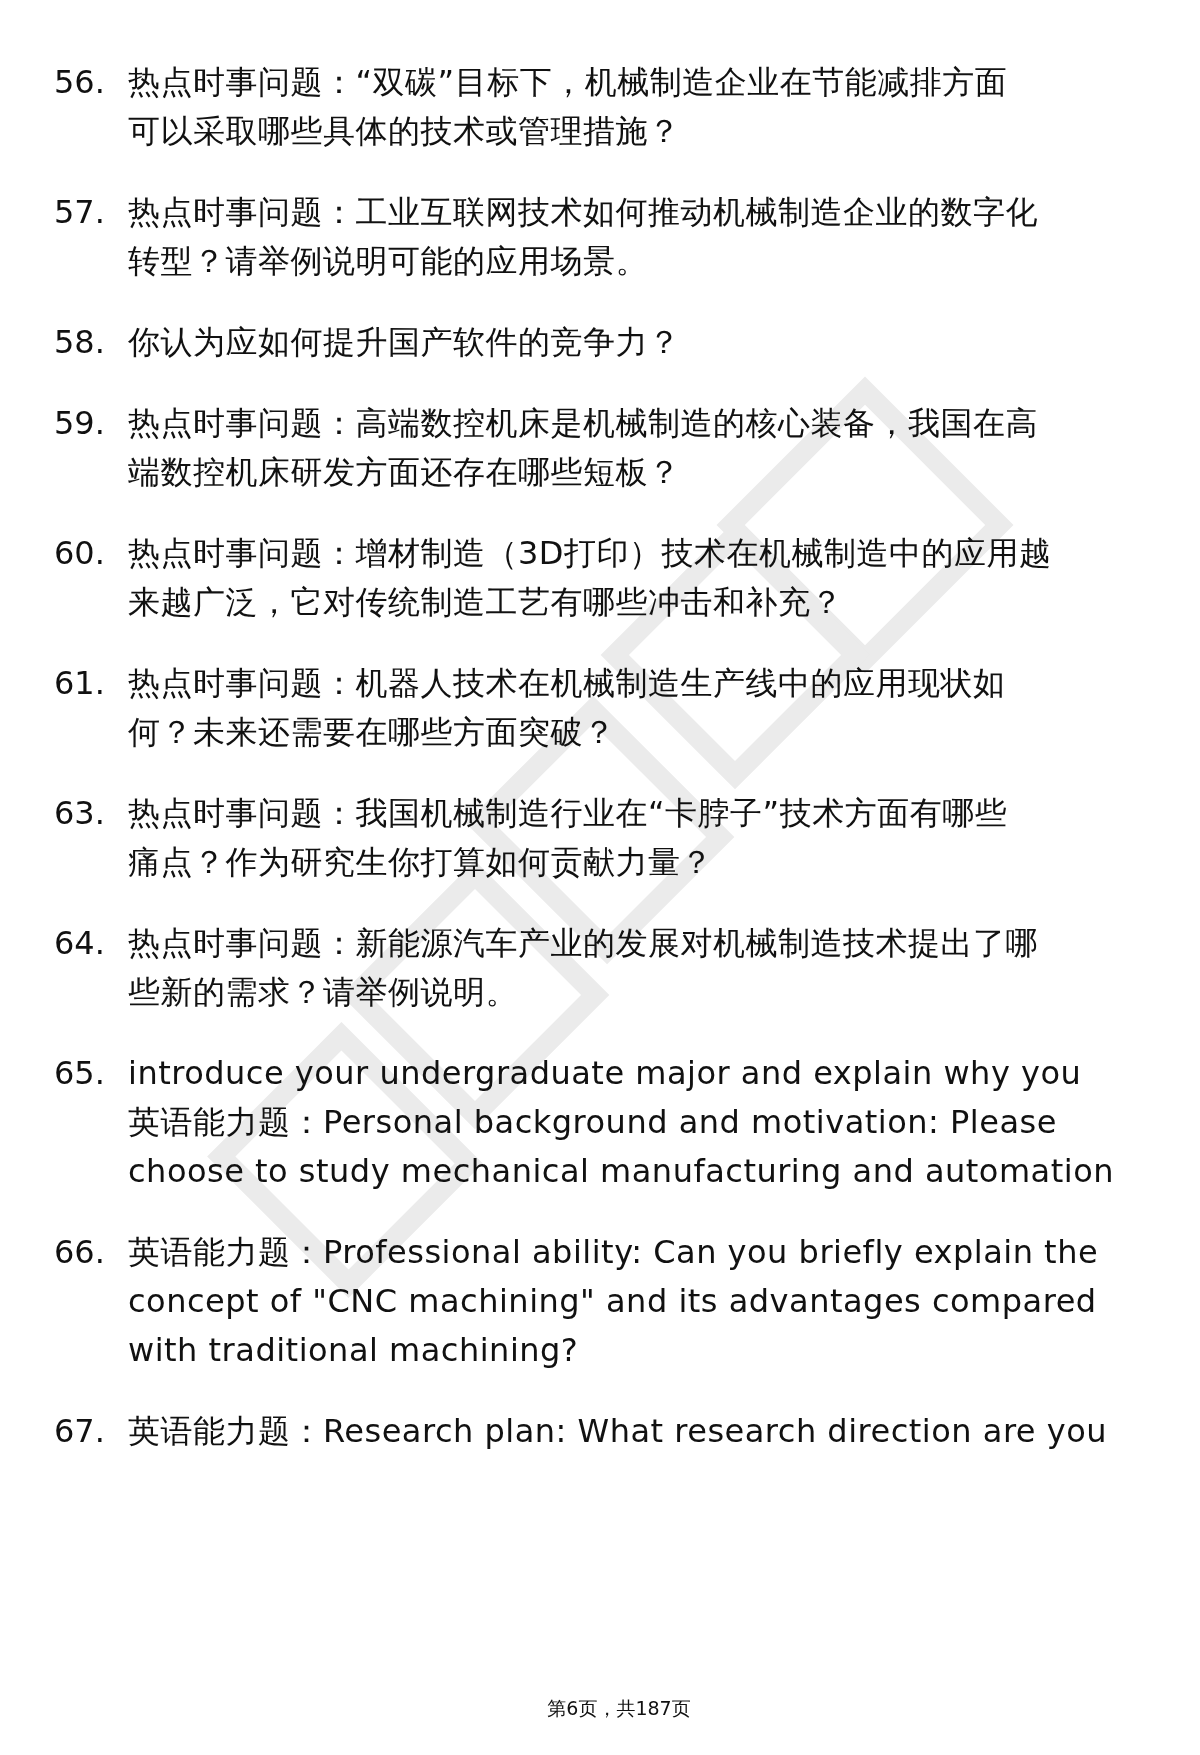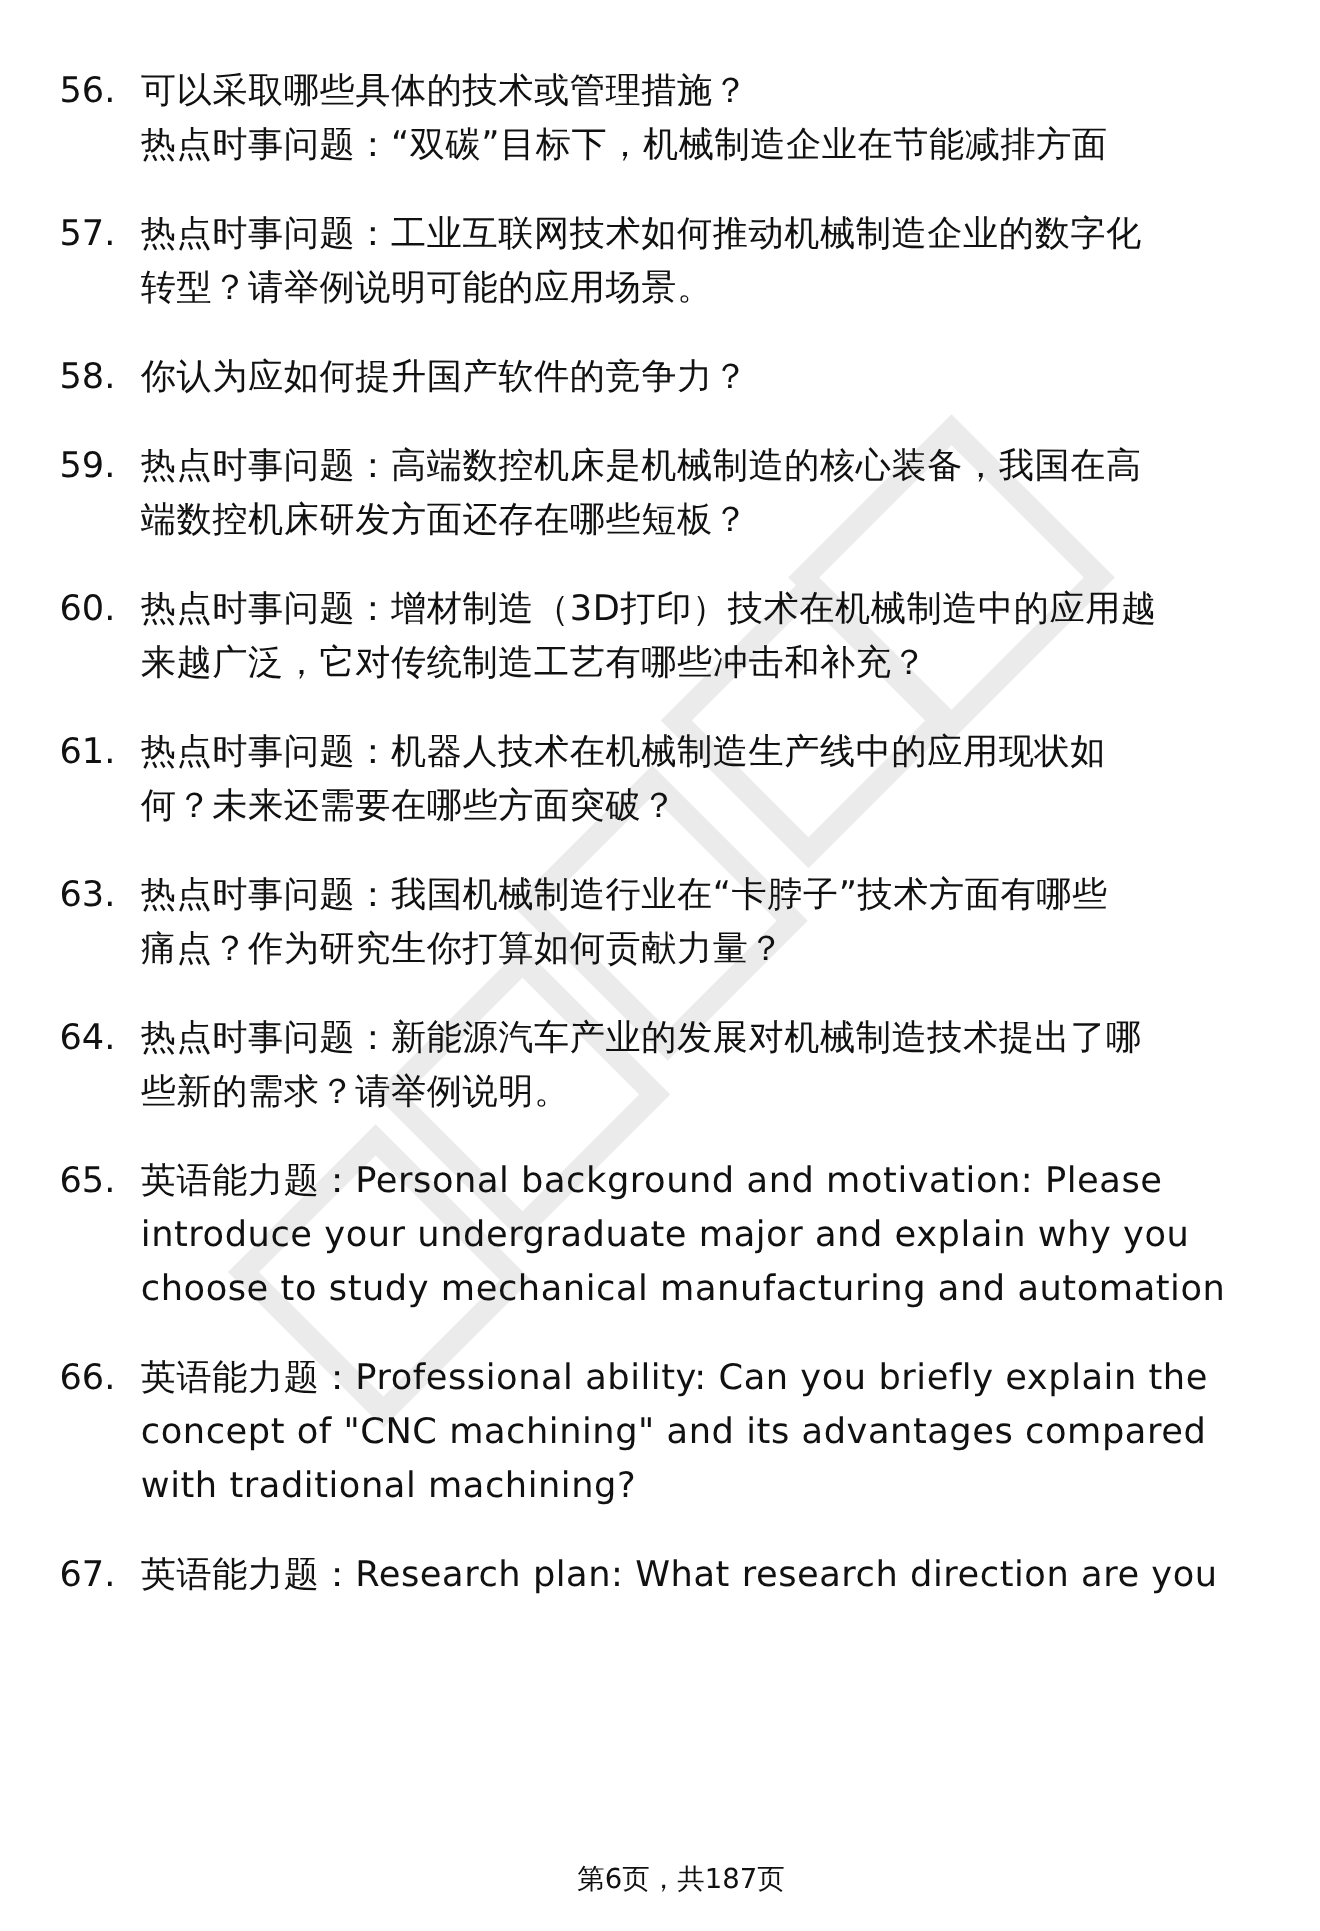--- a/index.html
+++ b/index.html
@@ -61,43 +61,43 @@
       line-height: 49px;
       white-space: nowrap;
       letter-spacing: 0.5px;
     }
     .footer {
       position: absolute;
       left: 0;
       top: 1686px;
       width: 1200px;
       text-align: center;
-      font-size: 25px;
+      font-size: 19px;
       line-height: 44px;
       padding-left: 38px;
       box-sizing: border-box;
     }
   </style>
 </head>
 <body>
 
 <div class="watermark">
   <div class="wm-shape" style="left:760px; top:420px; width:170px; height:170px;"></div>
   <div class="wm-shape" style="left:640px; top:560px; width:150px; height:150px;"></div>
   <div class="wm-shape" style="left:510px; top:730px; width:140px; height:160px;"></div>
   <div class="wm-shape" style="left:380px; top:900px; width:150px; height:150px;"></div>
   <div class="wm-shape" style="left:250px; top:1060px; width:150px; height:160px;"></div>
 </div>
 
 <div class="page">
   <ol class="question-list">
     <li class="question">
       <span class="q-number">56.</span>
+      <span class="q-line">热点时事问题：“双碳”目标下，机械制造企业在节能减排方面</span>
       <span class="q-line">可以采取哪些具体的技术或管理措施？</span>
-      <span class="q-line">热点时事问题：“双碳”目标下，机械制造企业在节能减排方面</span>
     </li>
     <li class="question">
       <span class="q-number">57.</span>
       <span class="q-line">热点时事问题：工业互联网技术如何推动机械制造企业的数字化</span>
       <span class="q-line">转型？请举例说明可能的应用场景。</span>
     </li>
     <li class="question">
       <span class="q-number">58.</span>
       <span class="q-line">你认为应如何提升国产软件的竞争力？</span>
     </li>
@@ -121,22 +121,22 @@
       <span class="q-line">热点时事问题：我国机械制造行业在“卡脖子”技术方面有哪些</span>
       <span class="q-line">痛点？作为研究生你打算如何贡献力量？</span>
     </li>
     <li class="question">
       <span class="q-number">64.</span>
       <span class="q-line">热点时事问题：新能源汽车产业的发展对机械制造技术提出了哪</span>
       <span class="q-line">些新的需求？请举例说明。</span>
     </li>
     <li class="question">
       <span class="q-number">65.</span>
+      <span class="q-line">introduce your undergraduate major and explain why you</span>
       <span class="q-line">英语能力题：Personal background and motivation: Please</span>
-      <span class="q-line">introduce your undergraduate major and explain why you</span>
       <span class="q-line">choose to study mechanical manufacturing and automation</span>
     </li>
     <li class="question">
       <span class="q-number">66.</span>
       <span class="q-line">英语能力题：Professional ability: Can you briefly explain the</span>
       <span class="q-line">concept of "CNC machining" and its advantages compared</span>
       <span class="q-line">with traditional machining?</span>
     </li>
     <li class="question">
       <span class="q-number">67.</span>

